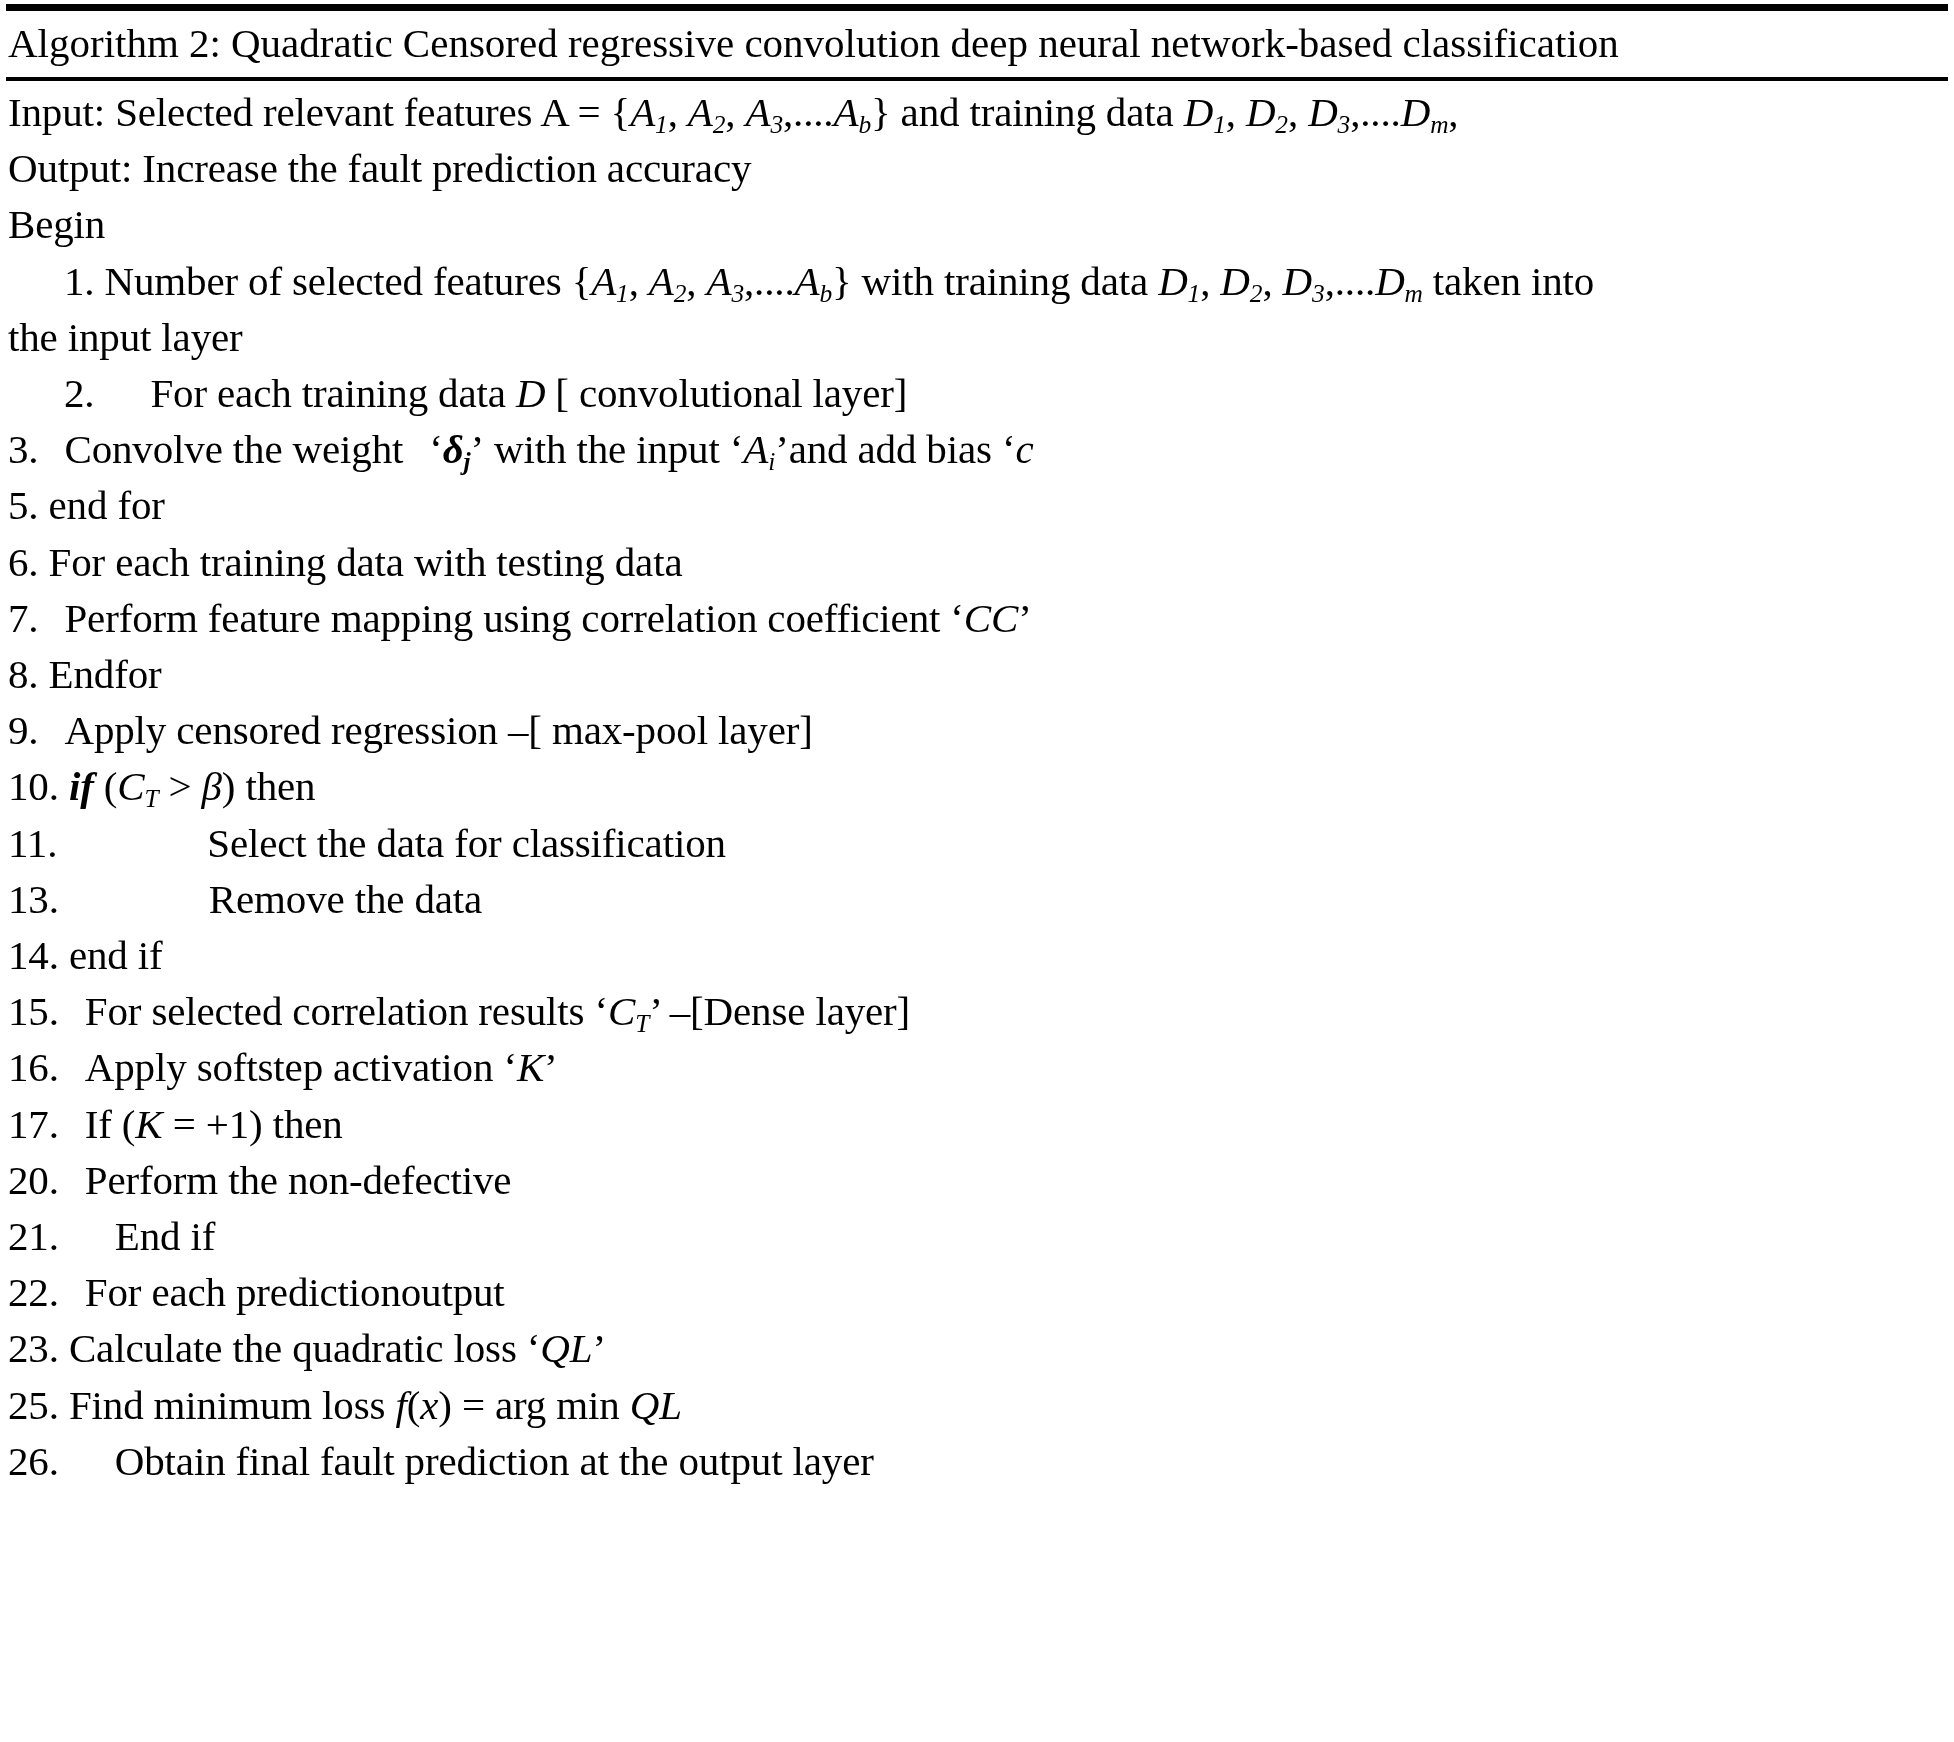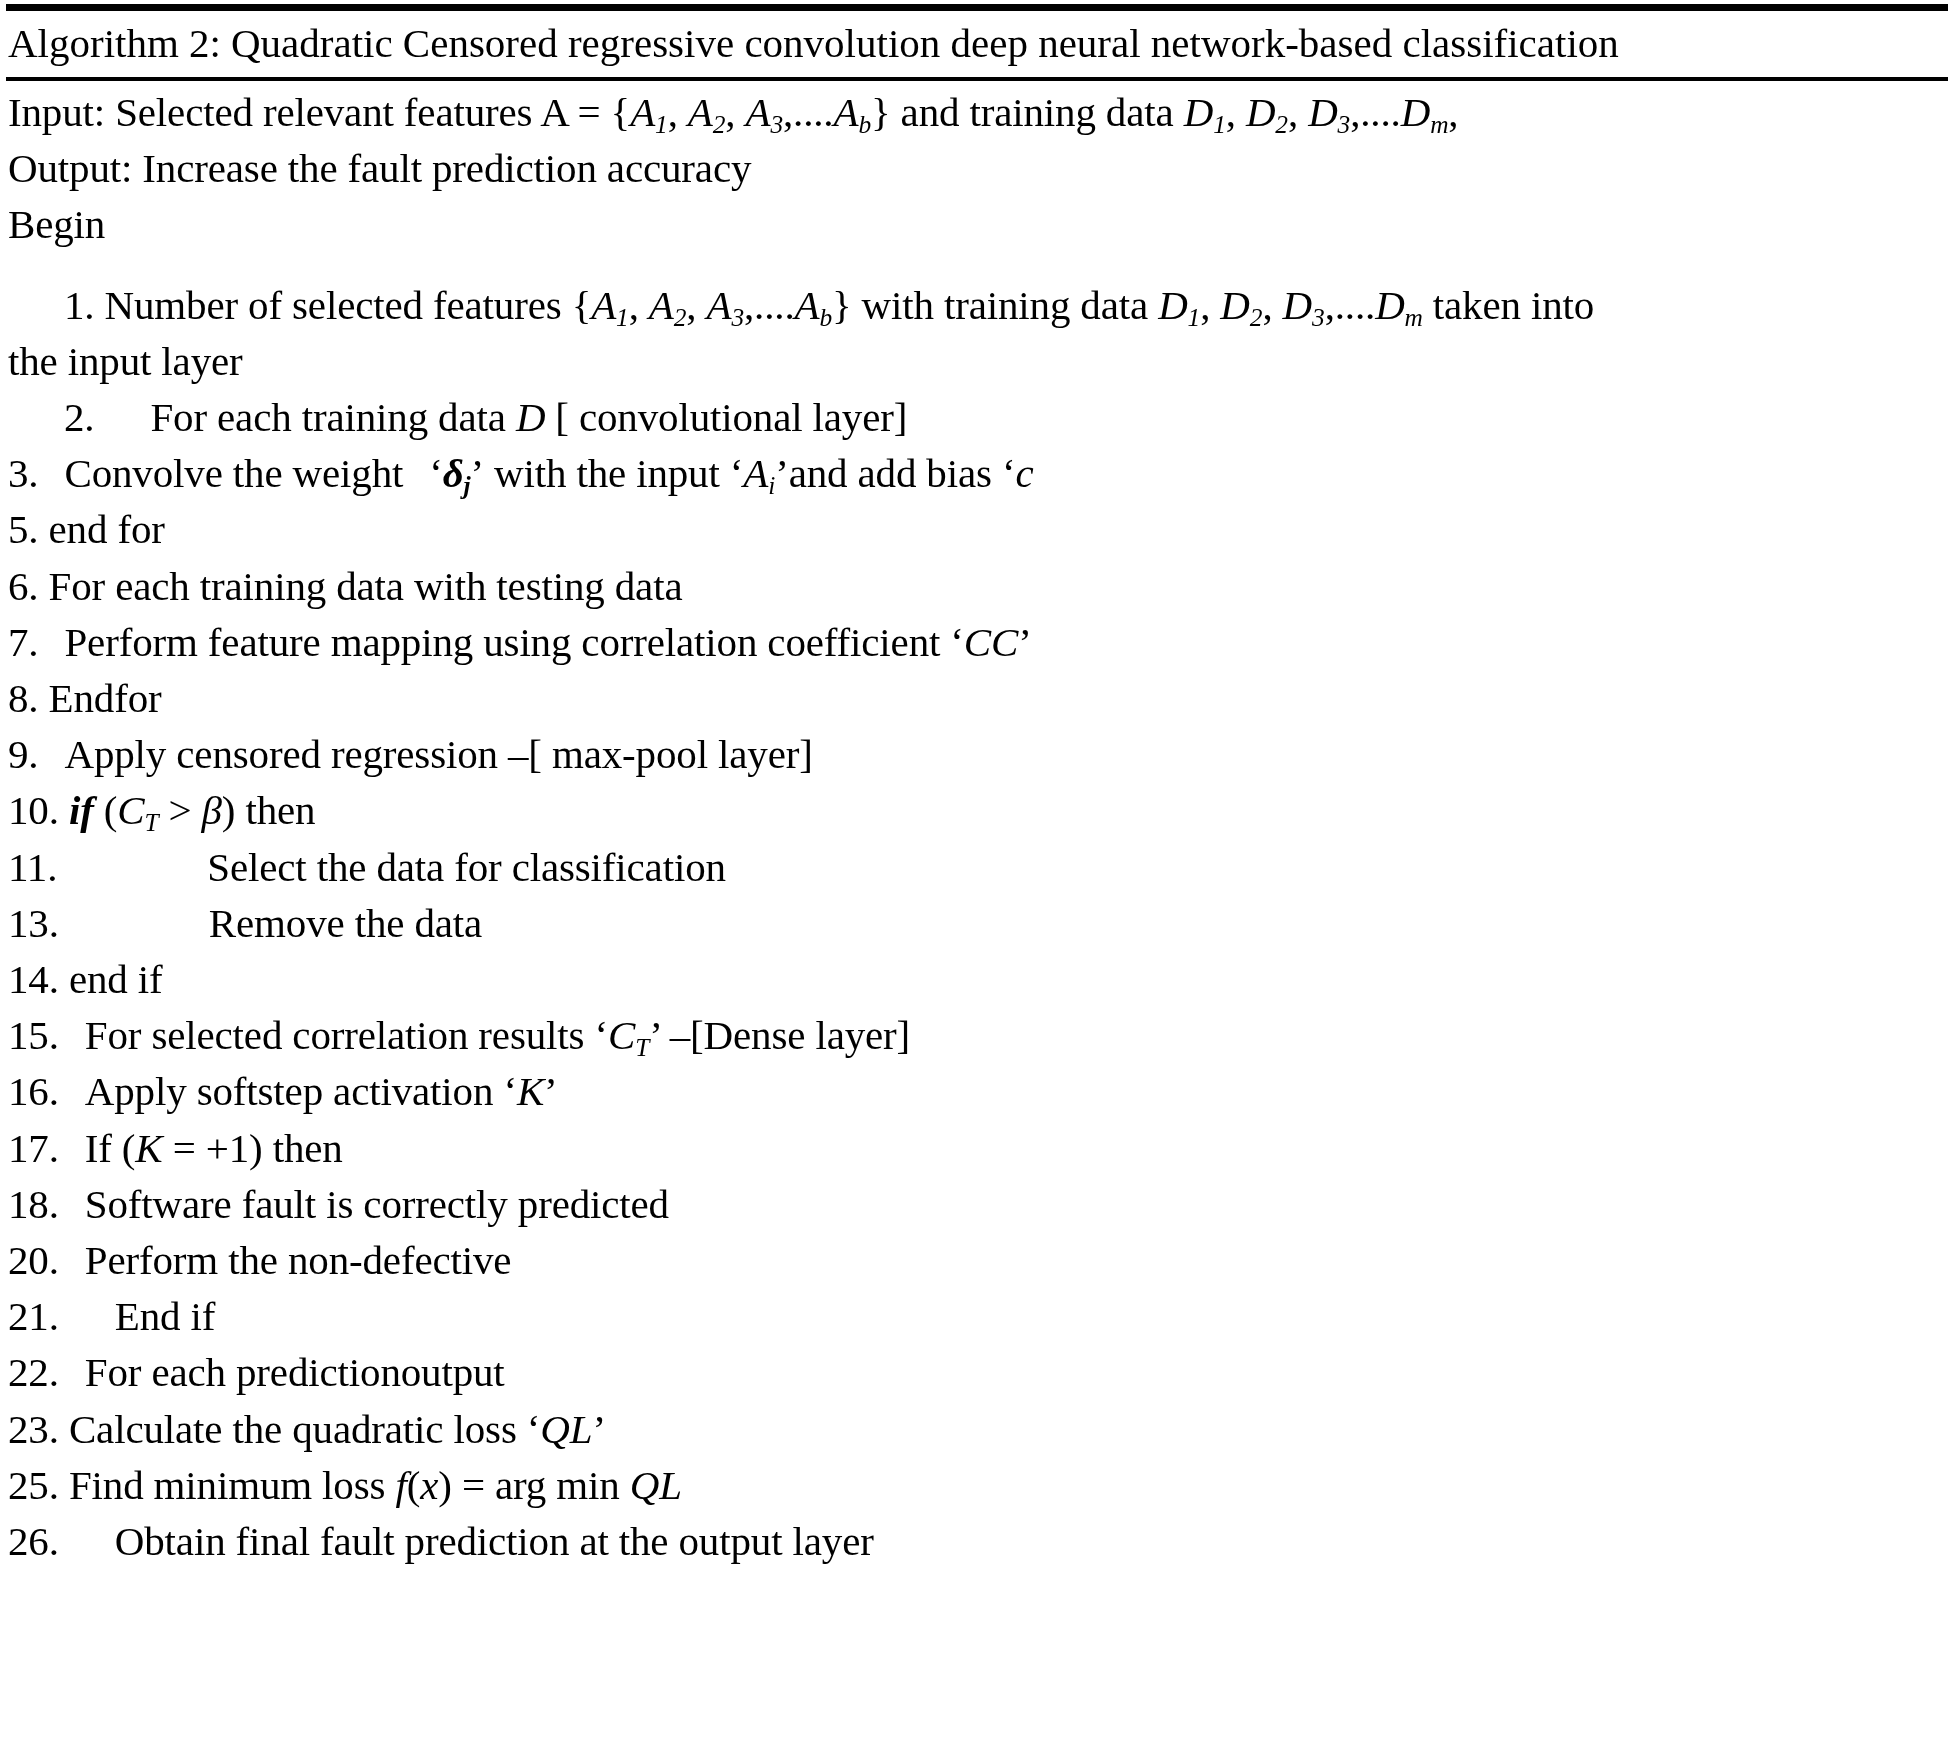--- a/index.html
+++ b/index.html
@@ -46,21 +46,21 @@
     letter-spacing: -0.15px;
   }
   .b { font-weight: normal; }
   .i { font-style: italic; }
   .bi { font-weight: bold; font-style: italic; }
   sub {
     font-size: 0.62em;
     line-height: 0;
     vertical-align: -0.28em;
   }
-  .ind1 { padding-left: 0; margin-top: 24px; }
+  .ind1 { padding-left: 0; }
   .sp-s { display: inline-block; width: 10px; }
   .sp-m { display: inline-block; width: 26px; }
   .sp-l { display: inline-block; width: 56px; }
   .sp-xxl { display: inline-block; width: 150px; }
 </style>
 </head>
 <body>
 
 <div id="algorithm-box">
 
@@ -107,21 +107,20 @@
     <div class="line"><span class="b">13.</span><span class="sp-xxl"></span><span>Remove the data</span></div>
 
     <div class="line"><span class="b">14.</span> <span class="b">end if</span></div>
 
     <div class="line"><span class="b">15.</span><span class="sp-m"></span><span class="b">For selected correlation results </span><span class="b">‘</span><span class="i">C</span><sub class="i">T</sub><span class="b">’</span> <span class="b">–[Dense layer]</span></div>
 
     <div class="line"><span class="b">16.</span><span class="sp-m"></span><span>Apply softstep activation </span><span>‘</span><span class="i">K</span><span>’</span></div>
 
     <div class="line"><span class="b">17.</span><span class="sp-m"></span><span class="b">If</span><span class="sp-s"></span><span>(</span><span class="i">K</span><span> = +1</span><span>)</span> <span class="b">then</span></div>
 
-    <div class="line"><span class="b">18.</span><span class="sp-m"></span><span>Software fault is correctly predicted</span></div>
 
 
     <div class="line"><span class="b">20.</span><span class="sp-m"></span><span>Perform the non-defective</span></div>
 
     <div class="line"><span class="b">21.</span><span class="sp-l"></span><span class="b">End if</span></div>
 
     <div class="line"><span class="b">22.</span><span class="sp-m"></span><span class="b">For each predictionoutput</span></div>
 
     <div class="line"><span class="b">23.</span> <span>Calculate the quadratic loss </span><span>‘</span><span class="i">QL</span><span>’</span></div>
 

